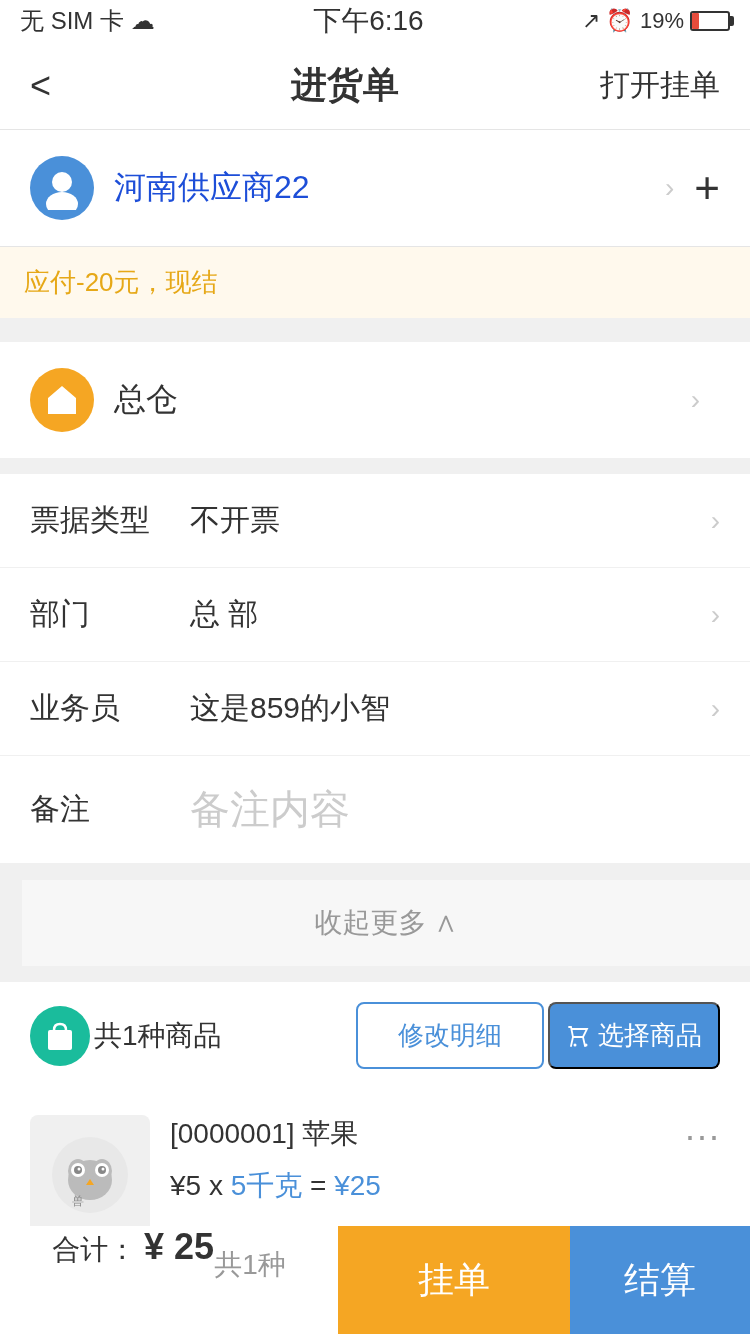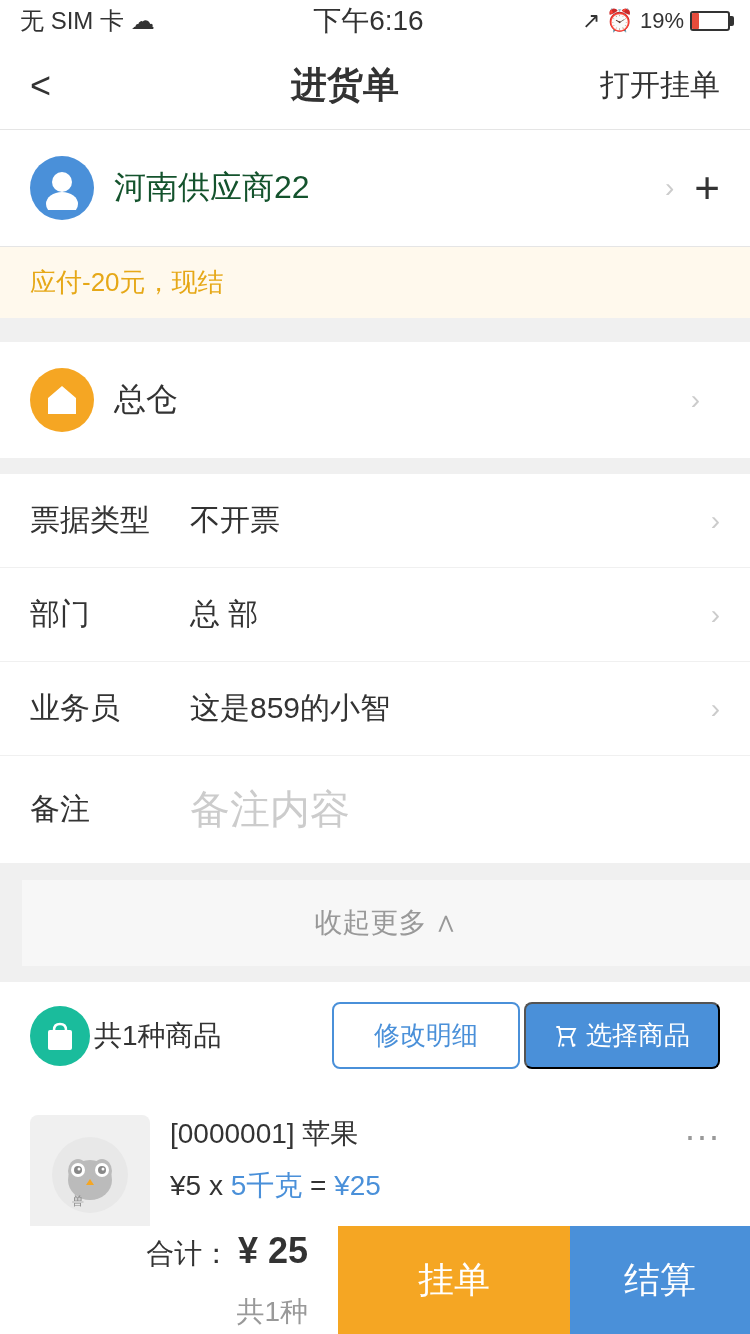--- a/index.html
+++ b/index.html
@@ -70,28 +70,28 @@
       display: flex;
       align-items: center;
       padding: 26px 30px;
       border-bottom: 1px solid #e5e5e5;
     }
     .supplier-avatar {
       width: 64px; height: 64px; border-radius: 50%; background: #4a90d9;
       display: flex; align-items: center; justify-content: center;
       margin-right: 20px; flex-shrink: 0;
     }
-    .supplier-name { flex: 1; font-size: 32px; color: #14532d; }
+    .supplier-name { flex: 1; font-size: 32px; color: #1d4ed8; }
     .chevron { font-size: 28px; color: #ccc; margin-right: 20px; }
     .add-btn { font-size: 44px; color: #333; line-height: 1; }
 
     
     .alert-row {
       background: #fff9ed;
-      padding: 18px 30px;
+      padding: 18px 24px;
       font-size: 26px;
       color: #e6a817;
       border-bottom: 8px solid #f0f0f0;
     }
 
     
     .warehouse-row {
       background: #fff;
       display: flex;
       align-items: center;
@@ -145,21 +145,21 @@
       display: flex; align-items: center; justify-content: center;
       font-size: 28px; color: #fff; flex-shrink: 0;
     }
     .product-count-text { flex: 1; font-size: 28px; color: #333; }
     .btn-outline {
       border: 2px solid #4a90d9; color: #4a90d9; background: #fff;
       padding: 14px 40px; border-radius: 8px; font-size: 26px; cursor: pointer;
     }
     .btn-filled {
       background: #4a90d9; color: #fff;
-      padding: 14px 28px; border-radius: 8px; font-size: 26px; cursor: pointer;
+      padding: 14px 16px; border-radius: 8px; font-size: 26px; cursor: pointer;
       display: flex; align-items: center; gap: 8px;
     }
 
     
     .product-item {
       background: #fff;
       display: flex;
       align-items: flex-start;
       padding: 24px 30px;
       gap: 20px;
@@ -178,24 +178,23 @@
 
     
     .bottom-bar {
       position: fixed;
       bottom: 0; left: 0; width: 750px;
       height: 108px;
       display: flex;
     }
     .total-section {
       background: #fff; flex: 1;
-      display: flex; flex-direction: column;
+      display: flex; flex-direction: row;
       justify-content: center;
       padding: 0 30px;
-      align-items: flex-end;
     }
     .btn-hang {
       width: 232px; background: #f5a623; color: #fff;
       font-size: 36px; display: flex; align-items: center; justify-content: center;
       cursor: pointer;
     }
     .btn-settle {
       width: 180px; background: #4a90d9; color: #fff;
       font-size: 36px; display: flex; align-items: center; justify-content: center;
       cursor: pointer;

